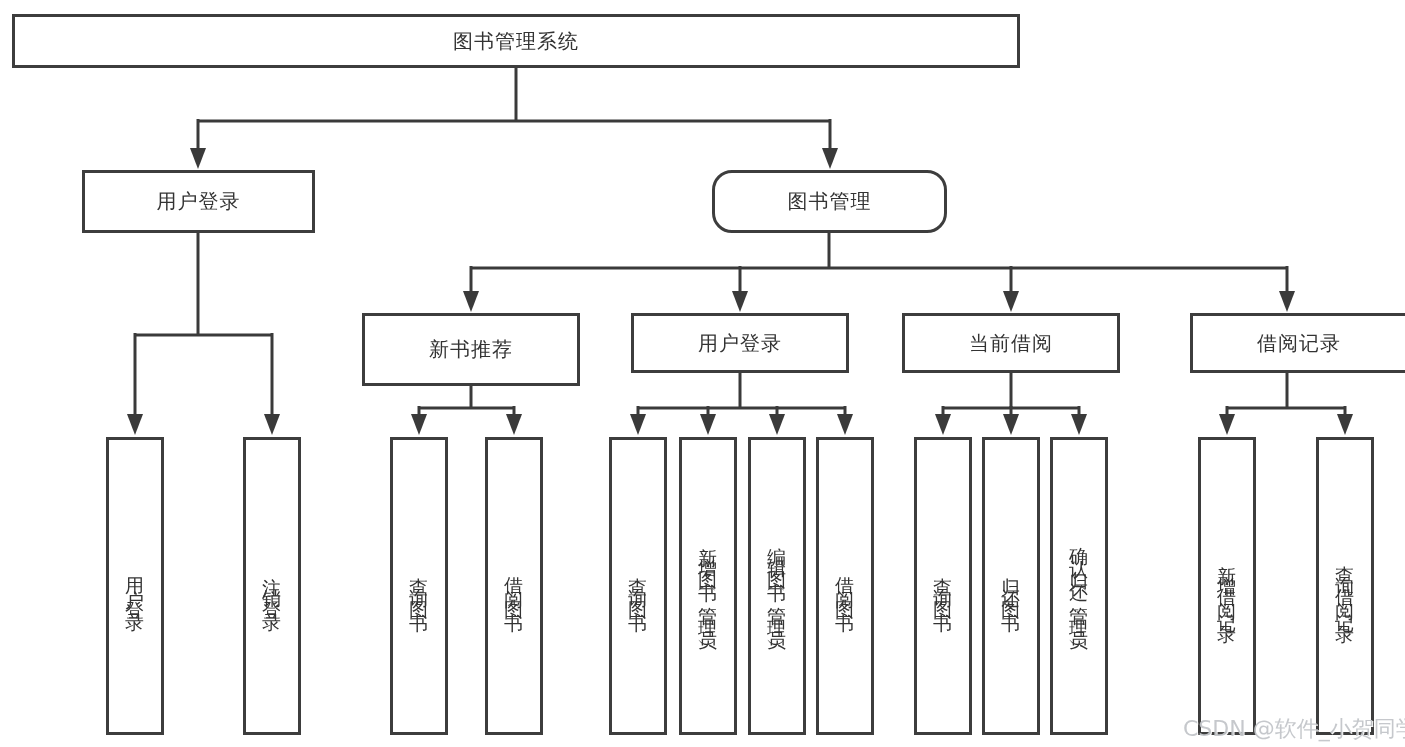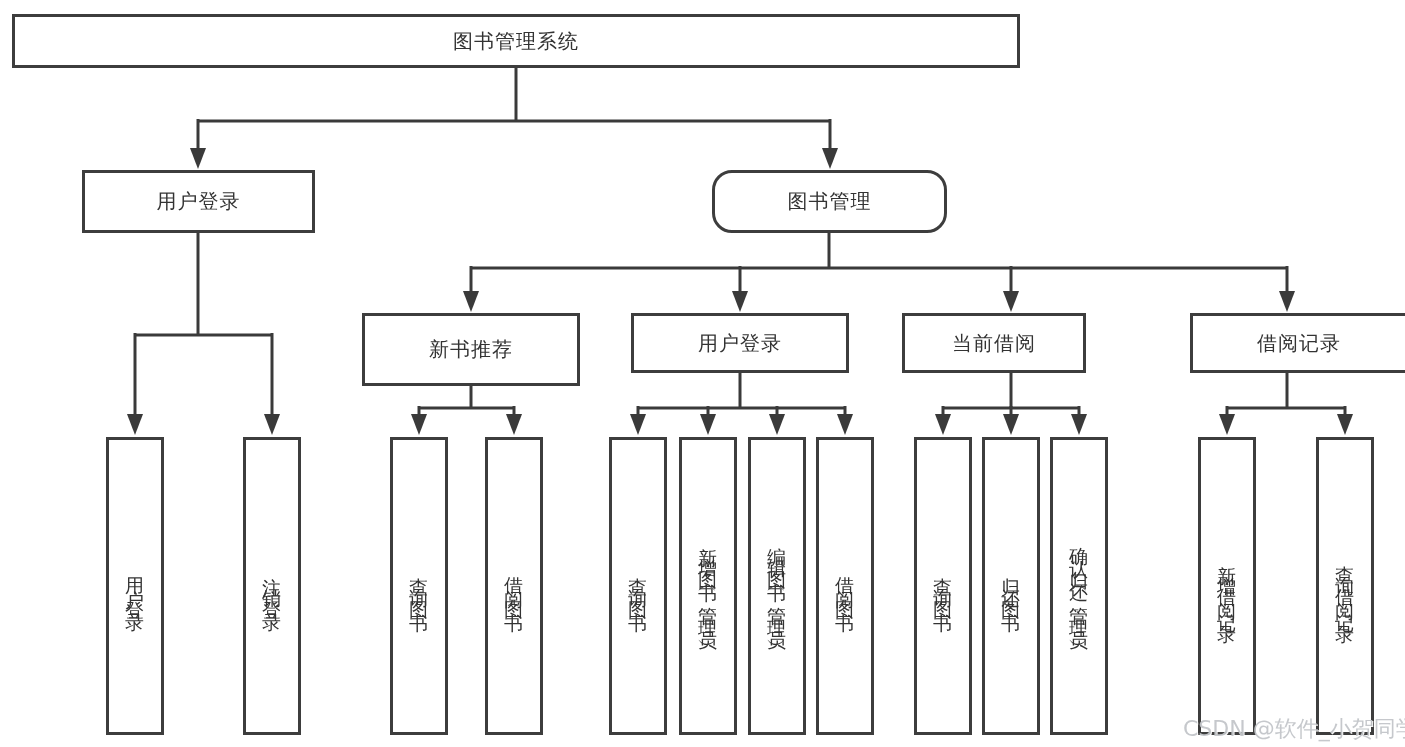--- a/index.html
+++ b/index.html
@@ -153,21 +153,21 @@
   <div class="node h-node" style="left:712px; top:170px; width:235px; height:63px;border-radius:20px;">
     <span>图书管理</span>
   </div>
 
   <div class="node h-node" style="left:362px; top:313px; width:218px; height:73px;">
     <span>新书推荐</span>
   </div>
   <div class="node h-node" style="left:631px; top:313px; width:218px; height:60px;">
     <span>用户登录</span>
   </div>
-  <div class="node h-node" style="left:902px; top:313px; width:184px; height:60px;">
+  <div class="node h-node" style="left:902px; top:313px; width:218px; height:60px;">
     <span>当前借阅</span>
   </div>
   <div class="node h-node" style="left:1178px; top:313px; width:218px; height:60px;margin-left:12px;">
     <span>借阅记录</span>
   </div>
 
   <div class="node leaf" style="left:106px;">
     <span class="vtext">用户登录</span>
   </div>
   <div class="node leaf" style="left:243px;">

